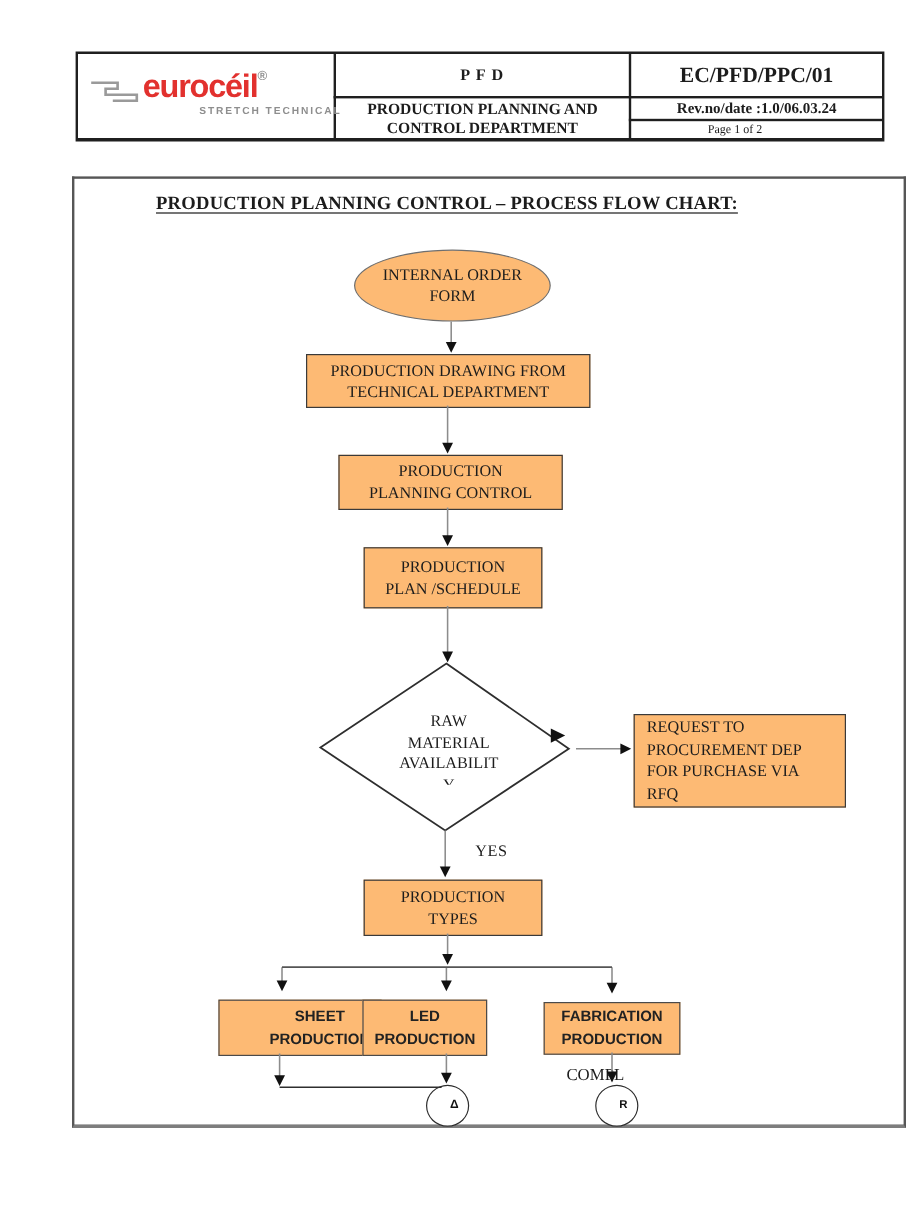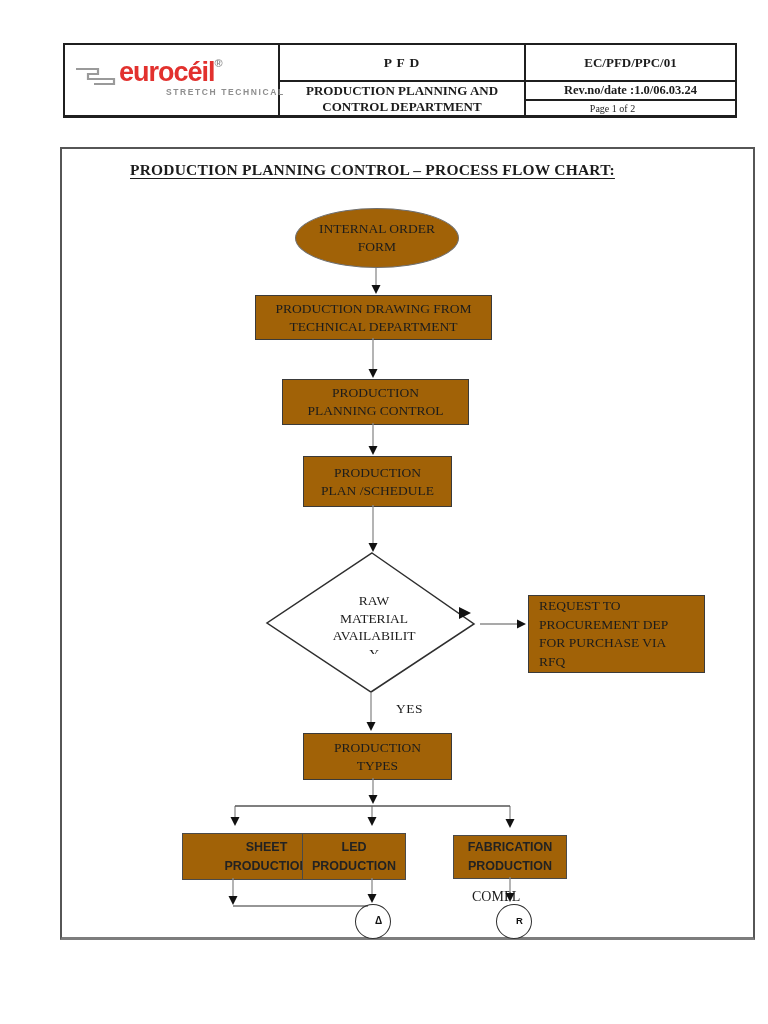--- a/index.html
+++ b/index.html
@@ -10,40 +10,40 @@
   .center{display:flex;align-items:center;justify-content:center;text-align:center;}
 
   
   #hdr{left:63px;top:43px;width:670px;height:70px;border:2px solid #1f1f1f;border-bottom-width:3px;background:#fff;}
   .vdiv{position:absolute;top:0;bottom:0;width:2px;background:#1f1f1f;}
   .hdiv{position:absolute;height:2px;background:#1f1f1f;}
   .hdr-cell{position:absolute;display:flex;align-items:center;justify-content:center;
             text-align:center;font-weight:bold;}
   #cell-pfd{left:215px;top:0;width:244px;height:35px;font-size:13.5px;letter-spacing:1px;}
   #cell-dept{left:215px;top:37px;width:244px;height:33px;font-size:13px;line-height:16px;}
-  #cell-code{left:461px;top:0;width:209px;height:35px;font-size:13px;}
+  #cell-code{left:461px;top:0;width:209px;height:35px;font-size:18px;}
   #cell-rev{left:461px;top:37px;width:209px;height:17px;font-size:12.5px;}
   #cell-page{left:443px;top:56px;width:209px;height:14px;font-size:10px;font-weight:normal;}
 
   
   #logo-brand{left:119px;top:57px;font-family:"Liberation Sans",sans-serif;font-weight:bold;
               font-size:27px;color:#e2312e;letter-spacing:-1px;}
   #logo-reg{font-size:11px;color:#8e8e8e;vertical-align:14px;font-weight:bold;letter-spacing:0;}
   #logo-tag{left:166px;top:87px;font-family:"Liberation Sans",sans-serif;font-size:8.5px;
             letter-spacing:1.6px;color:#8e8e8e;font-weight:bold;}
 
   
   #frame{left:60px;top:147px;width:691px;height:788px;border:2px solid #565656;
          border-bottom:3px solid #7d7d7d;background:#fff;}
 
   #chart-title{left:130px;top:161px;font-size:15.5px;font-weight:bold;letter-spacing:.2px;
                text-decoration:underline;text-underline-offset:3px;}
 
   
-  .node{position:absolute;background:#a16207;border:1.6px solid #3a3a3a;font-size:13.5px;
+  .node{position:absolute;background:#fdba74;border:1.6px solid #3a3a3a;font-size:13.5px;
         line-height:18px;}
   #n-start{left:295px;top:208px;width:162px;height:58px;border:1.5px solid #6f6f6f;border-radius:50%;}
   #n-drawing{left:255px;top:295px;width:235px;height:43px;}
   #n-planning{left:282px;top:379px;width:185px;height:44px;}
   #n-plan{left:303px;top:456px;width:147px;height:49px;}
   #n-request{left:528px;top:595px;width:175px;height:76px;display:flex;align-items:center;}
   #n-request .txt{padding-left:10px;text-align:left;line-height:18.5px;}
   #n-types{left:303px;top:733px;width:147px;height:45px;}
   .sans-node{font-family:"Liberation Sans",sans-serif;font-size:12.5px;font-weight:600;
              color:#222;line-height:19px;border:1.6px solid #4a4a4a;}

